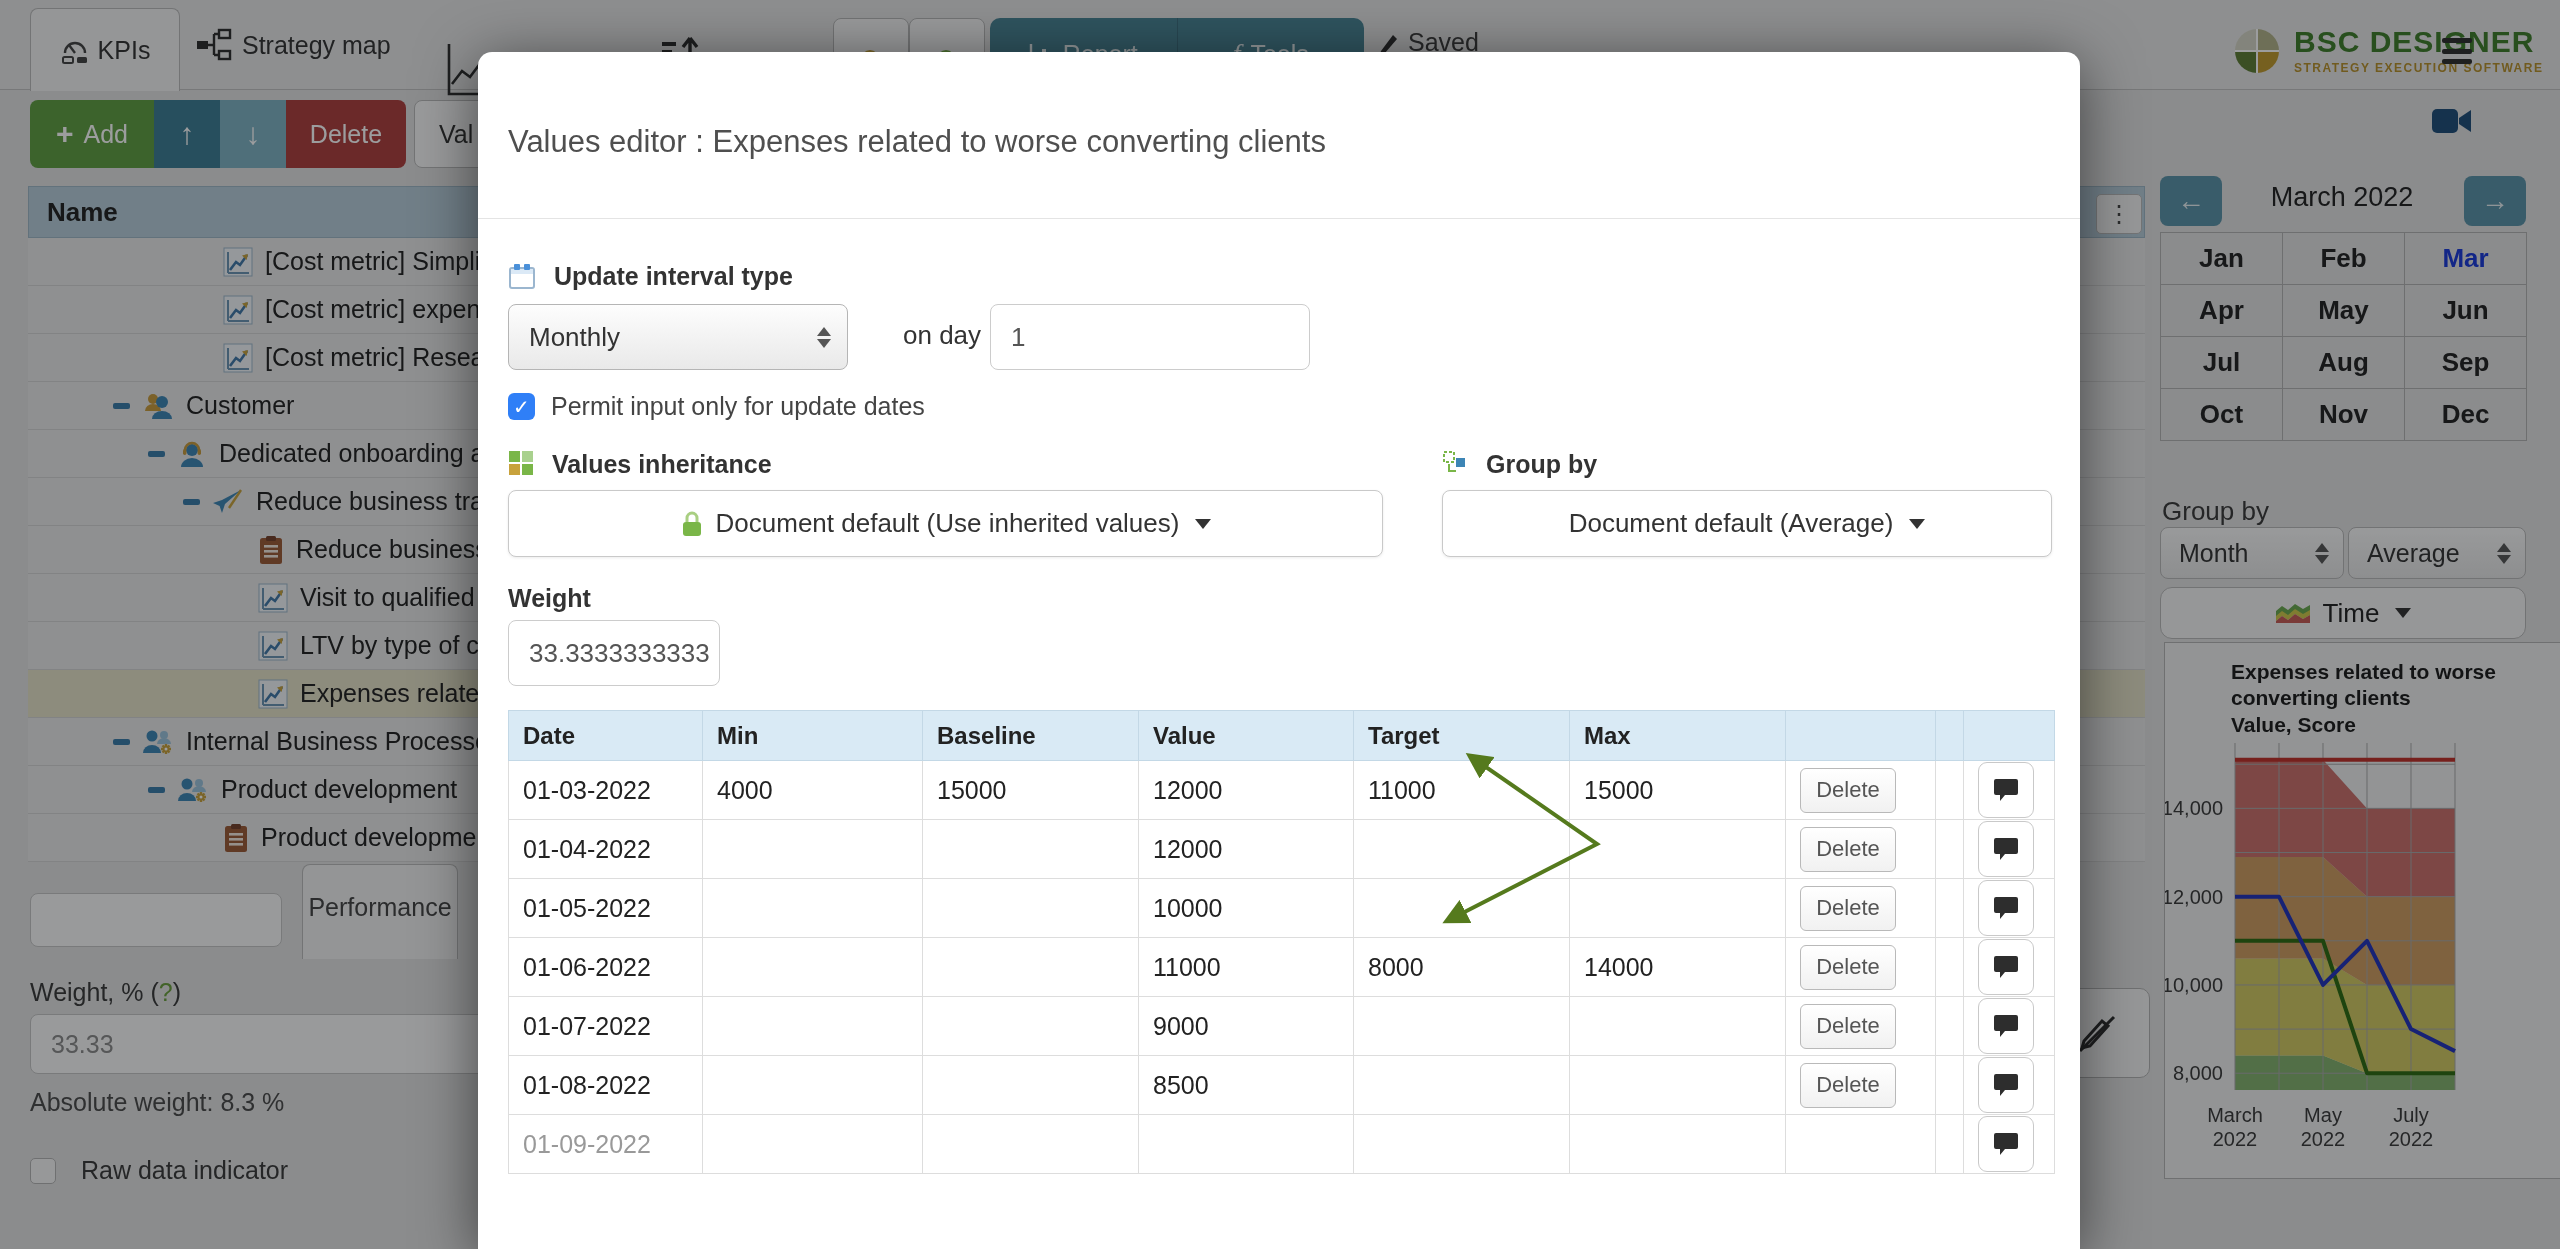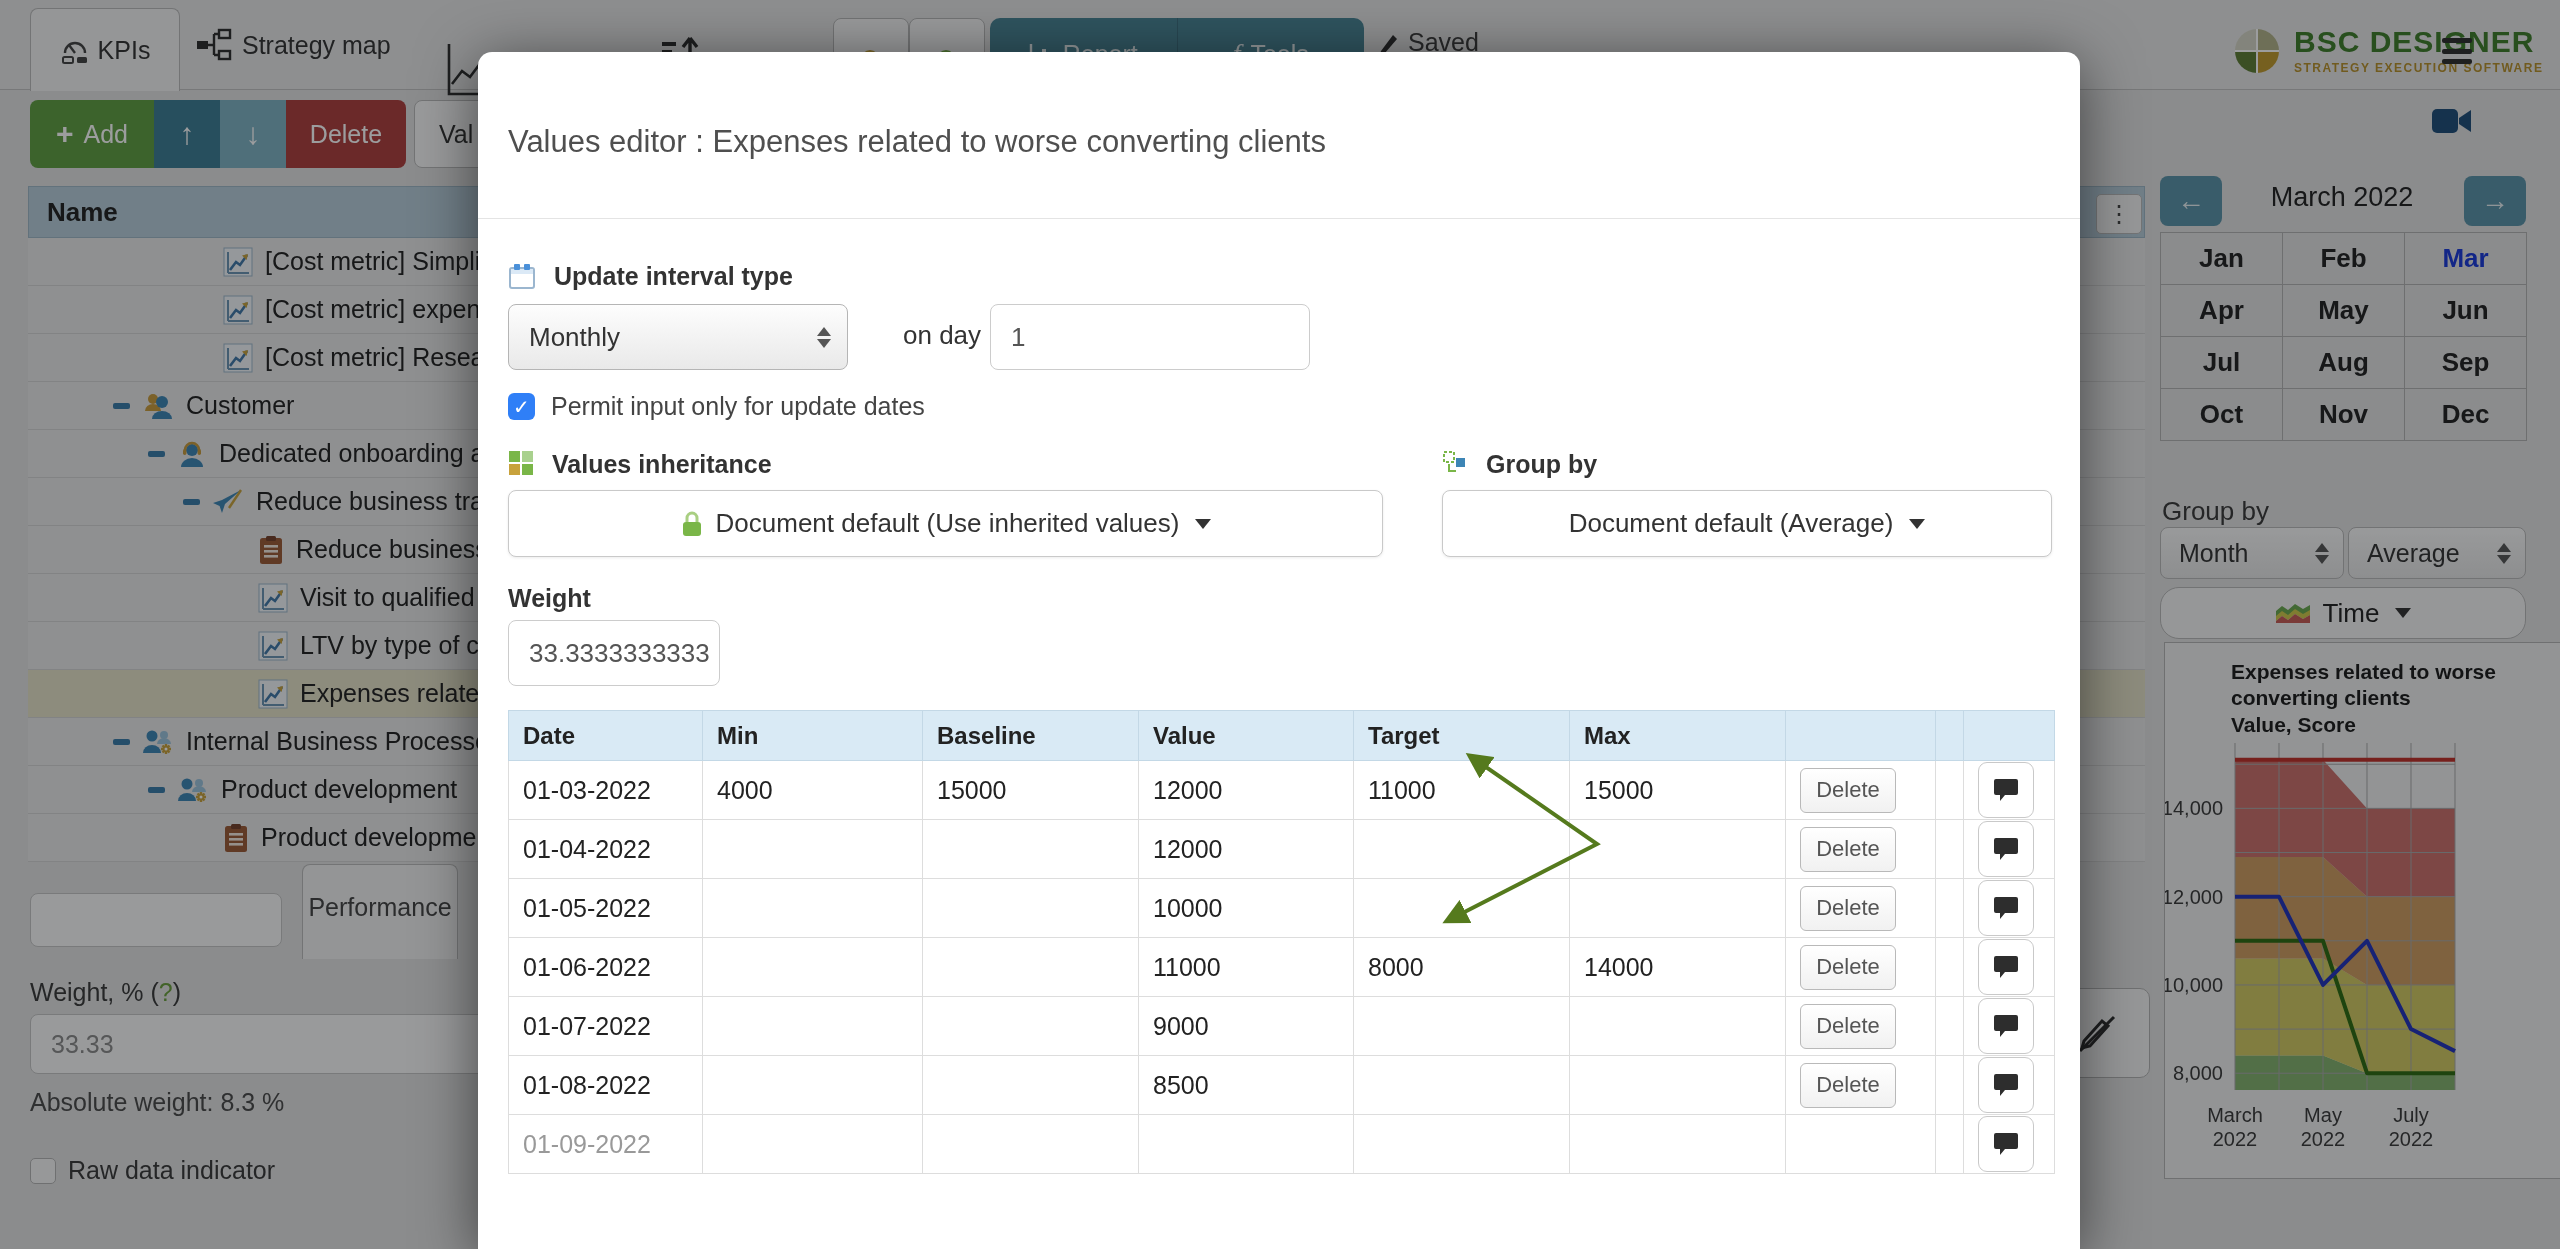--- a/index.html
+++ b/index.html
@@ -39,21 +39,21 @@
   .navbtn{position:absolute;width:62px;height:50px;background:#5b93a8;border-radius:8px;display:flex;align-items:center;justify-content:center;color:#e8f1f4;font-size:28px;}
   .cal-title{position:absolute;left:2222px;top:182px;width:240px;text-align:center;font-size:27px;color:#222;}
   .calgrid{position:absolute;left:2160px;top:232px;width:366px;display:grid;grid-template-columns:1fr 1fr 1fr;border-top:1px solid #b3b3b3;border-left:1px solid #b3b3b3;}
   .calcell{height:51px;border-right:1px solid #b3b3b3;border-bottom:1px solid #b3b3b3;display:flex;align-items:center;justify-content:center;font-size:26px;font-weight:bold;color:#222;}
   .calcell.on{color:#1a39d9;}
   .gsel{position:absolute;height:52px;background:linear-gradient(#fafafa,#e7e7e7);border:1px solid #b9b9b9;border-radius:8px;box-sizing:border-box;display:flex;align-items:center;justify-content:space-between;padding:0 14px 0 18px;font-size:25px;color:#333;}
   .spin{display:flex;flex-direction:column;gap:3px;align-items:center;}
   .spin i{width:0;height:0;border-left:7px solid transparent;border-right:7px solid transparent;}
   .spin .up{border-bottom:9px solid #555;}
   .spin .dn{border-top:9px solid #555;}
-  .timebtn{position:absolute;left:2160px;top:587px;width:366px;height:52px;background:#f6f6f6;border:1px solid #b9b9b9;border-radius:19px;box-sizing:border-box;display:flex;align-items:center;justify-content:center;gap:12px;font-size:26px;color:#222;}
+  .timebtn{position:absolute;left:2160px;top:587px;width:366px;height:52px;background:#f6f6f6;border:1px solid #b9b9b9;border-radius:12px;box-sizing:border-box;display:flex;align-items:center;justify-content:center;gap:12px;font-size:26px;color:#222;}
   .chartcard{position:absolute;left:2164px;top:642px;width:427px;height:537px;background:#f0f0f0;border:1px solid #b5b5b5;box-sizing:border-box;}
   .ct{position:absolute;left:66px;top:16px;font-size:21px;font-weight:bold;color:#1c1c1c;line-height:1.25;}
   .editbtn{position:absolute;left:2042px;top:988px;width:106px;height:88px;background:#f6f6f6;border:1px solid #b5b5b5;border-radius:10px;display:flex;align-items:center;justify-content:center;}
   
   .dim{position:absolute;inset:0;background:rgba(8,10,12,0.40);z-index:5;}
   .modal{position:absolute;left:478px;top:52px;width:1602px;height:1197px;background:#fff;border-radius:14px 14px 0 0;box-shadow:0 10px 60px rgba(0,0,0,.55);z-index:10;}
   .m-title{position:absolute;left:30px;top:72px;font-size:31px;color:#4f4f4f;}
   .m-divider{position:absolute;left:0;top:166px;width:1602px;height:1px;background:#e4e4e4;}
   .m-seclabel{position:absolute;display:flex;gap:18px;font-size:25px;font-weight:bold;color:#333;}
   .m-select{position:absolute;left:30px;top:252px;width:340px;height:66px;background:linear-gradient(#fdfdfd,#e9e9e9);border:1px solid #b5b5b5;border-radius:8px;box-sizing:border-box;display:flex;align-items:center;justify-content:space-between;padding:0 16px 0 20px;font-size:26px;color:#333;}
@@ -369,21 +369,21 @@
 
   <div class="abs linput" style="left:30px;top:893px;width:252px;height:54px;"></div>
 
   <div class="abs lb-label" style="left:30px;top:978px;">
     <span>Weight, % (</span><span style="color:#6a9f3c;">?</span><span>)</span>
   </div>
   <div class="abs linput" style="left:30px;top:1014px;width:560px;height:60px;">
       <span>33.33</span>
     </div>
   <div class="abs lb-label" style="left:30px;top:1088px;color:#4a4a4a;"><span>Absolute weight: 8.3 %</span></div>
-  <div class="abs" style="left:30px;top:1156px;display:flex;align-items:center;gap:12px;">
+  <div class="abs" style="left:30px;top:1156px;display:flex;align-items:center;gap:25px;">
     <span class="chk"></span>
     <span class="lb-label">Raw data indicator</span>
   </div>
 
   <span class="abs ticon" style="left:2432px;top:106px;">
     <svg width="40" height="30" viewBox="0 0 40 30">
         <rect x="0" y="3" width="26" height="24" rx="5" fill="#1f4e79"></rect>
         <path d="M27 12l12-8v22l-12-8z" fill="#1f4e79"></path>
       </svg>
   </span>

